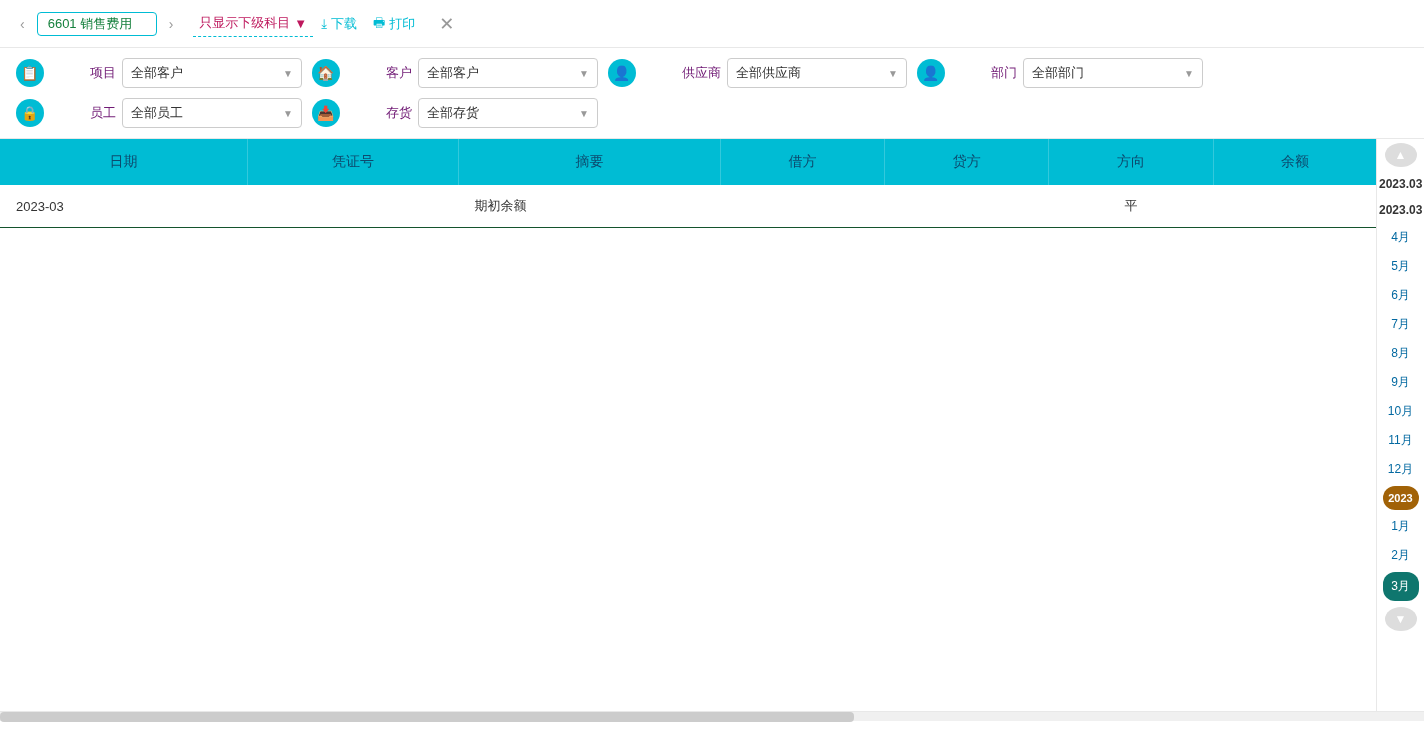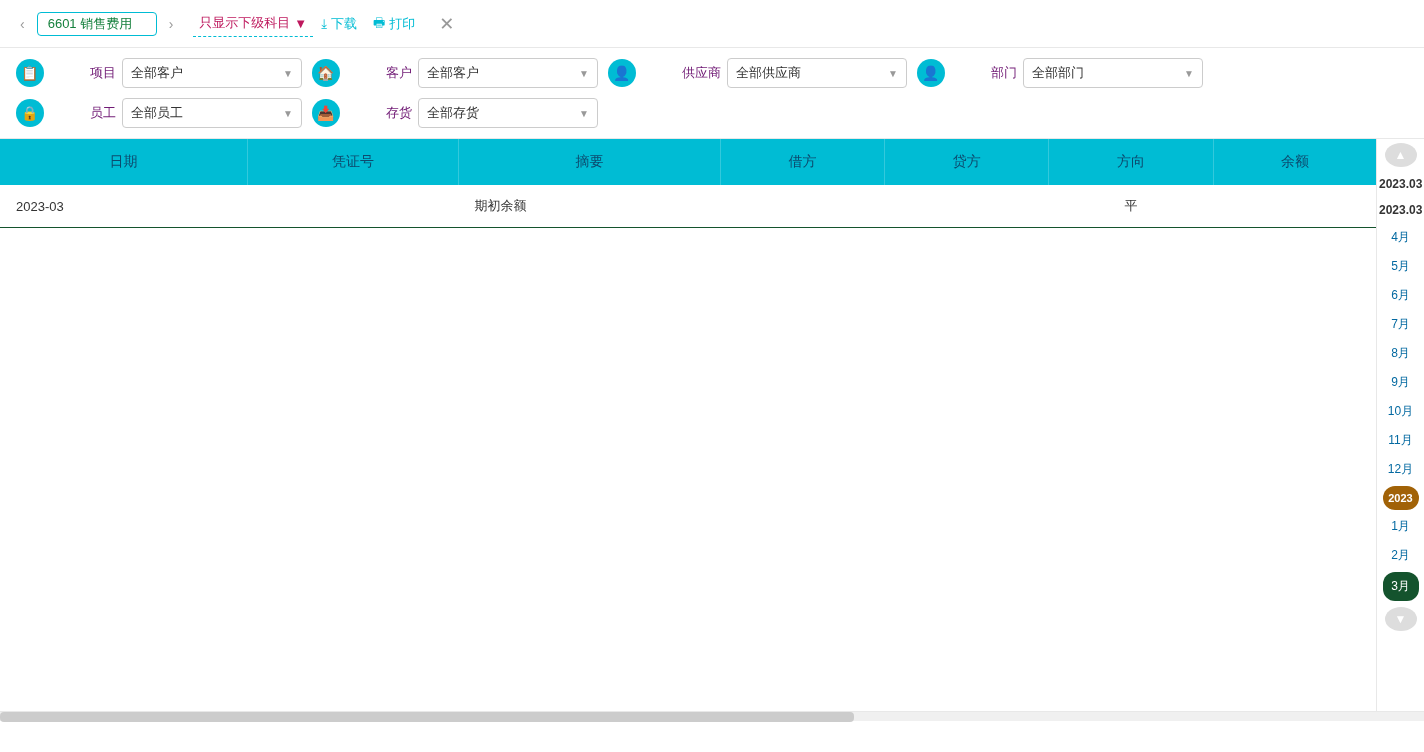--- a/index.html
+++ b/index.html
@@ -90,21 +90,21 @@
     .month-panel-top-arrow, .month-panel-bottom-arrow {
       width: 32px; height: 24px; border-radius: 50%;
       background: #ddd; display: flex; align-items: center; justify-content: center;
       color: #fff; cursor: pointer; margin: 4px 0; font-size: 12px;
     }
     .month-item {
       width: 100%; text-align: center; padding: 6px 2px;
       font-size: 12px; color: #0369a1; cursor: pointer;
     }
     .month-item.active-blue {
-      background: #14532d; color: #fff; border-radius: 12px;
+      background: #0f766e; color: #fff; border-radius: 12px;
       width: 36px; margin: 2px auto;
     }
     .month-item.active-green {
       background: #a16207; color: #fff; border-radius: 12px;
       width: 36px; margin: 2px auto; font-size: 11px; font-weight: bold;
     }
     .month-item.selected-period {
       color: #333; font-weight: bold;
     }
 

